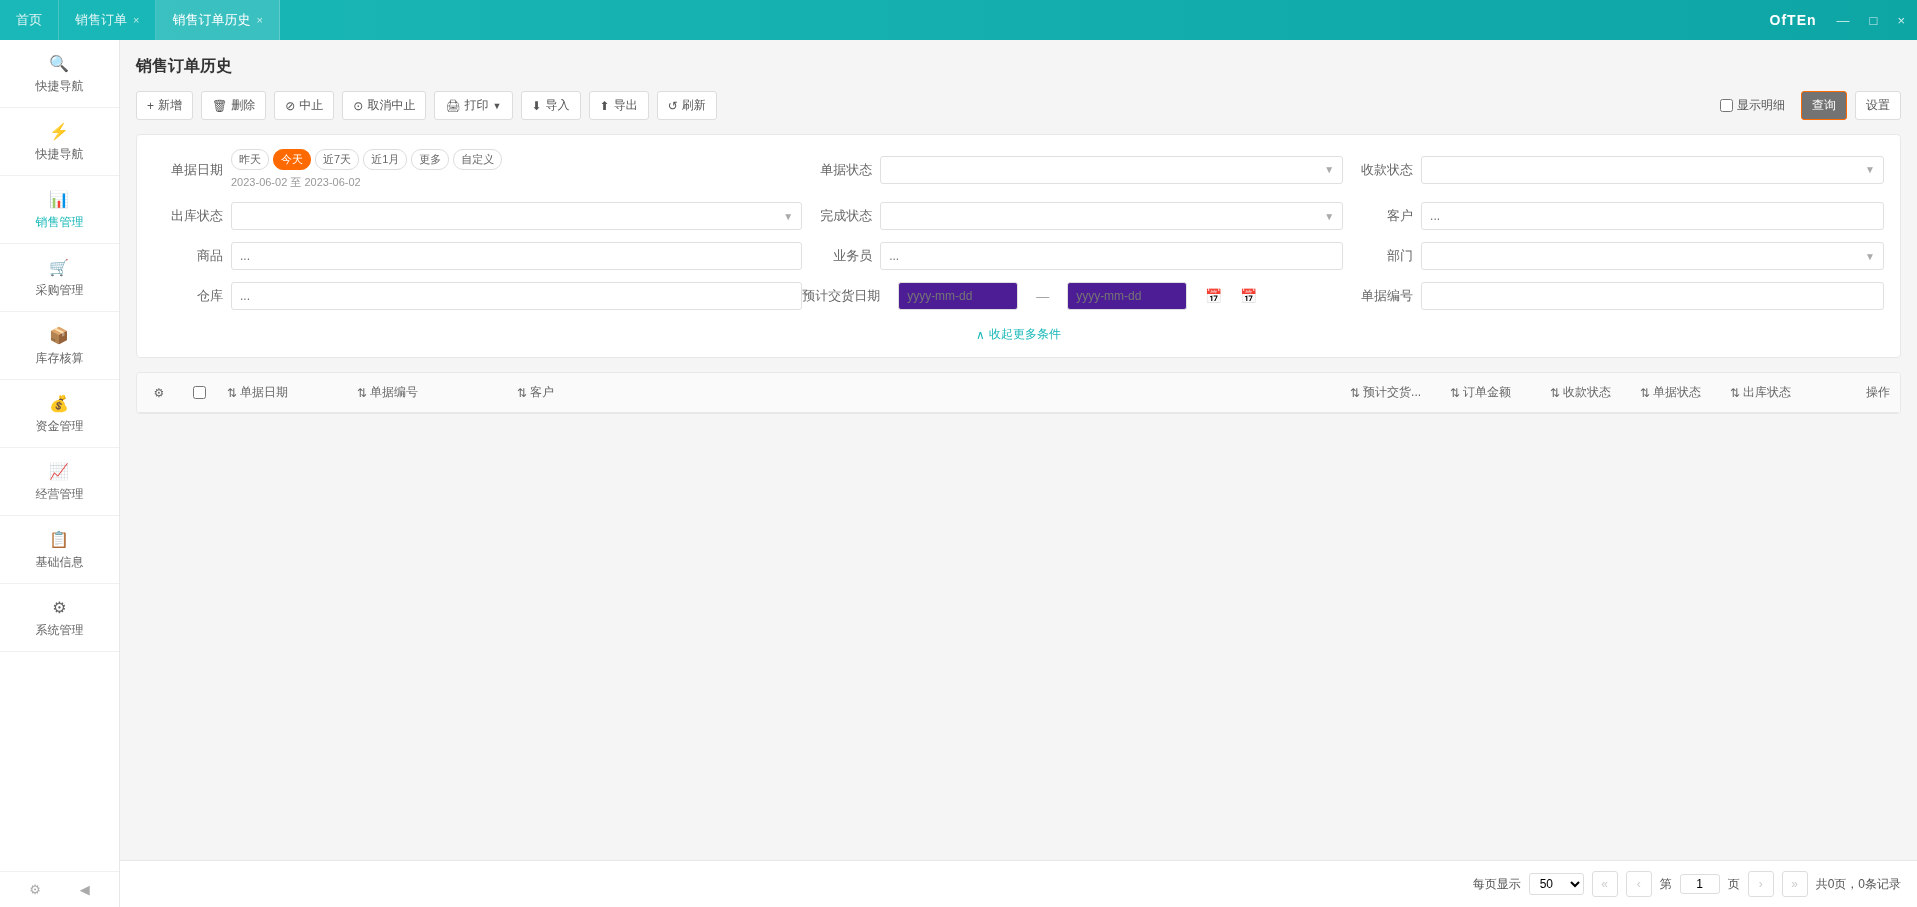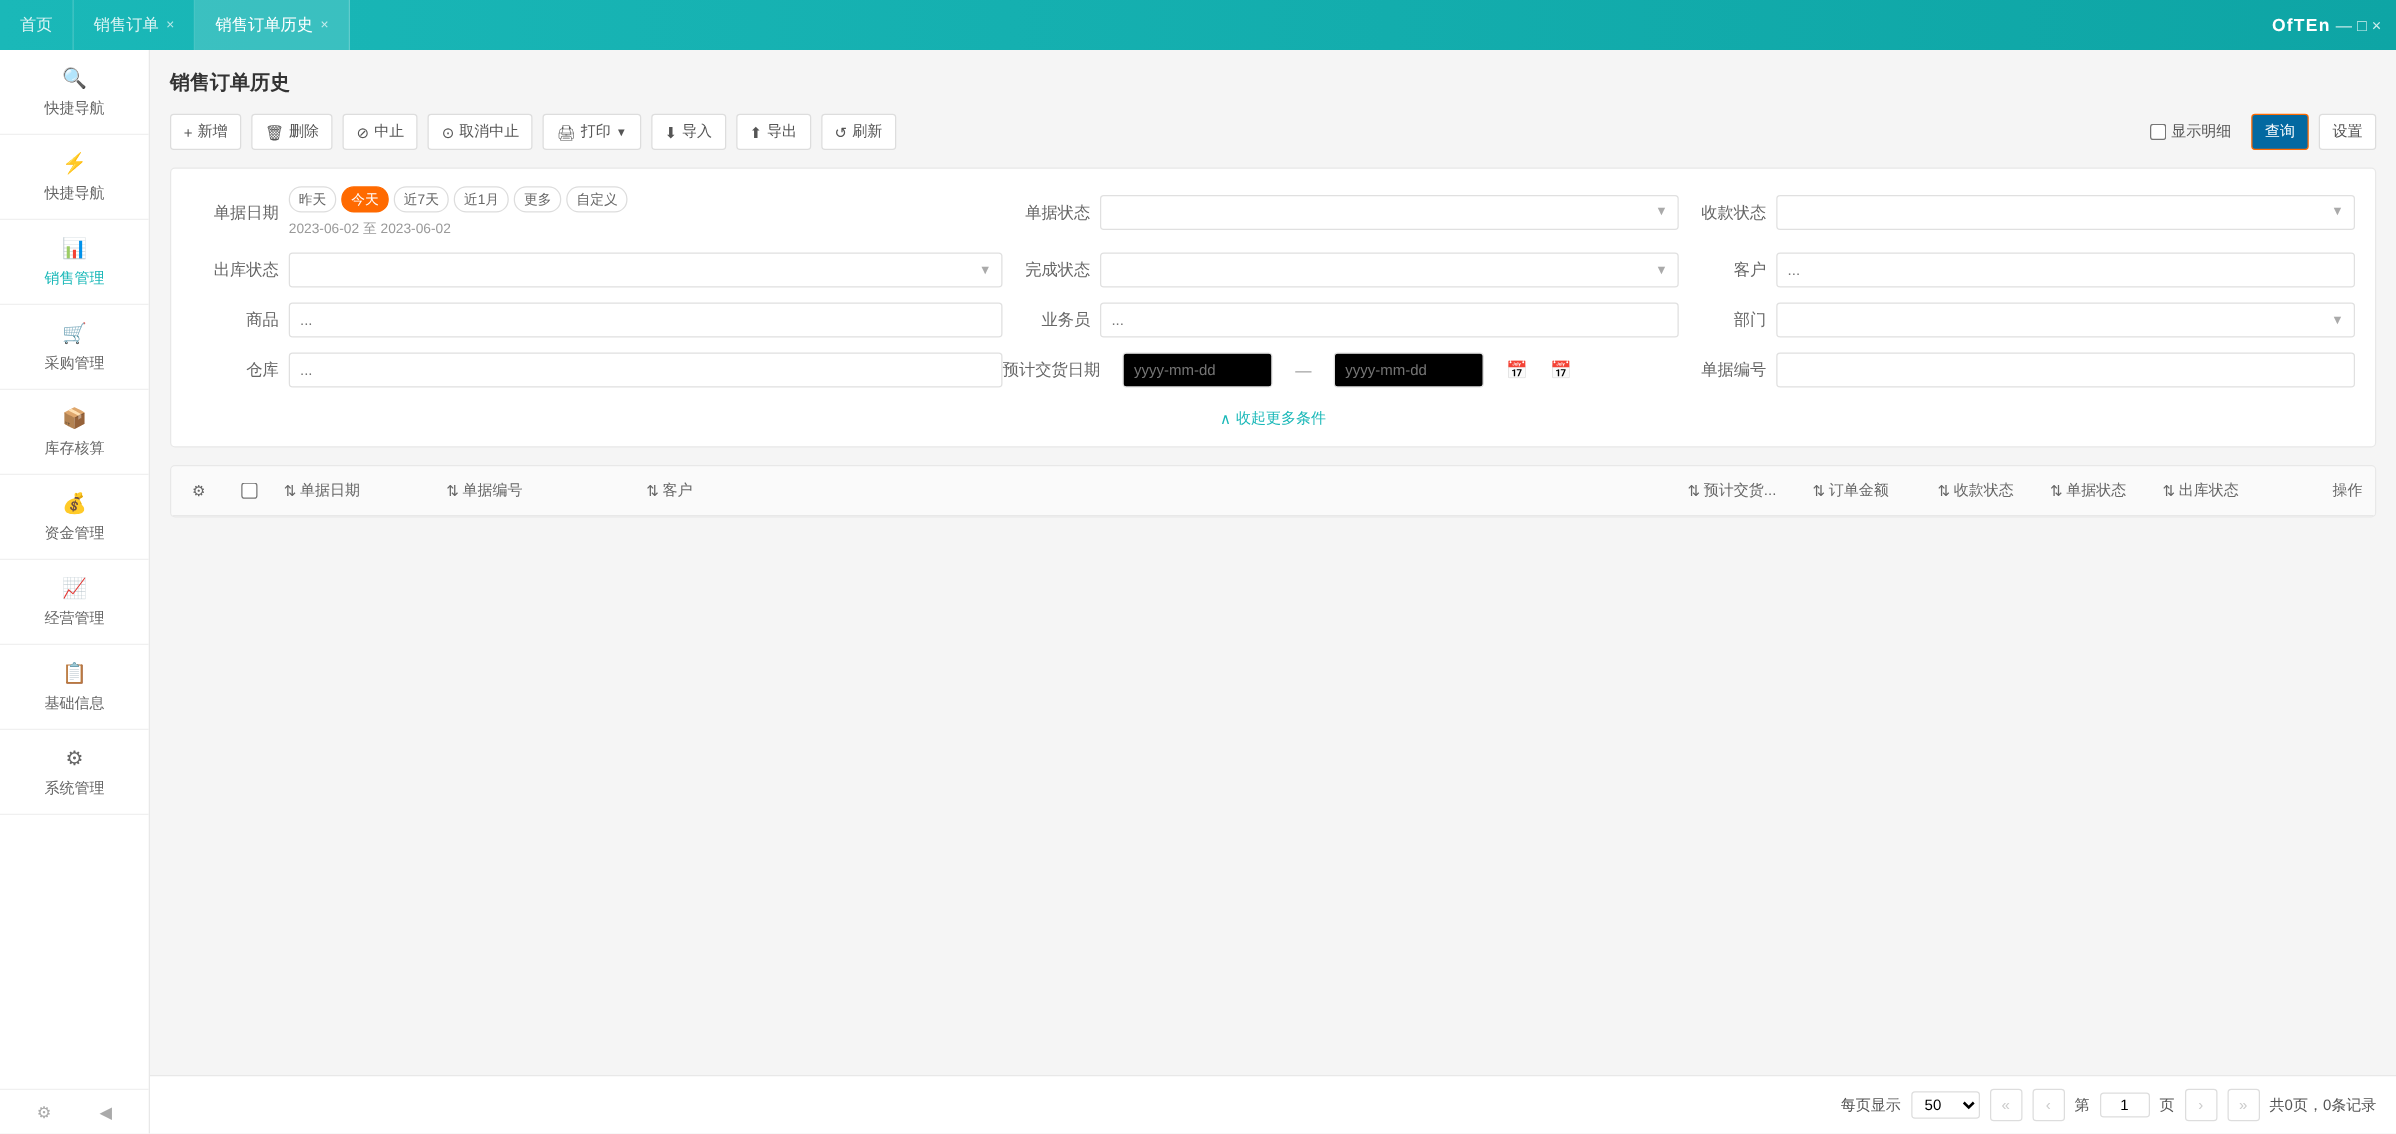--- a/index.html
+++ b/index.html
@@ -4,21 +4,21 @@
   <style>
     * { box-sizing: border-box; margin: 0; padding: 0; }
     body { font-family: "Microsoft YaHei", "PingFang SC", sans-serif; font-size: 13px; background: #f5f5f5; color: #333; display: flex; flex-direction: column; height: 907px; overflow: hidden; }
 
     
     .top-bar { height: 40px; background: linear-gradient(90deg, #1ab8b8, #0ea5a5); display: flex; align-items: center; justify-content: space-between; padding: 0 0 0 0; flex-shrink: 0; }
     .top-bar-tabs { display: flex; align-items: stretch; height: 100%; }
     .top-tab { display: flex; align-items: center; padding: 0 16px; color: rgba(255,255,255,0.85); cursor: pointer; font-size: 13px; gap: 6px; border-right: 1px solid rgba(255,255,255,0.2); }
     .top-tab.active { background: rgba(255,255,255,0.15); color: #fff; }
     .top-tab .close-x { font-size: 11px; color: rgba(255,255,255,0.7); cursor: pointer; }
-    .top-bar-right { display: flex; align-items: center; padding-right: 12px; gap: 4px; color: rgba(255,255,255,0.8); font-size: 13px; }
+    .top-bar-right { display: flex; align-items: center; padding-right: 12px; gap: 20px; color: rgba(255,255,255,0.8); font-size: 13px; }
     .top-bar-right .brand { font-size: 14px; font-weight: bold; color: #fff; letter-spacing: 1px; }
 
     
     .main-layout { display: flex; flex: 1; overflow: hidden; }
 
     
     .sidebar { width: 120px; background: #fff; border-right: 1px solid #e8e8e8; display: flex; flex-direction: column; flex-shrink: 0; }
     .sidebar-item { display: flex; flex-direction: column; align-items: center; justify-content: center; padding: 12px 8px; cursor: pointer; color: #666; font-size: 12px; gap: 4px; border-bottom: 1px solid #f0f0f0; }
     .sidebar-item .icon-circle { width: 22px; height: 22px; display: flex; align-items: center; justify-content: center; font-size: 16px; }
     .sidebar-bottom { margin-top: auto; display: flex; align-items: center; justify-content: space-around; padding: 10px; border-top: 1px solid #f0f0f0; }
@@ -27,40 +27,40 @@
     .content-area { flex: 1; display: flex; flex-direction: column; overflow: hidden; background: #f5f5f5; }
 
     
     .page-content { flex: 1; overflow: auto; padding: 16px; }
 
     .page-title { font-size: 16px; font-weight: bold; color: #333; margin-bottom: 14px; }
 
     
     .toolbar { display: flex; align-items: center; gap: 8px; margin-bottom: 14px; flex-wrap: wrap; }
     .toolbar-btn { display: flex; align-items: center; gap: 4px; padding: 5px 10px; border: 1px solid #ddd; background: #fff; border-radius: 3px; cursor: pointer; font-size: 12px; color: #555; }
-    .toolbar-btn.primary { background: #0369a1; color: #fff; border-color: #ff6a00; }
+    .toolbar-btn.primary { background: #737373; color: #fff; border-color: #ff6a00; }
     .toolbar-separator { margin-left: auto; }
     .toolbar-checkbox { display: flex; align-items: center; gap: 4px; font-size: 12px; color: #555; cursor: pointer; }
 
     
     .filter-panel { background: #fff; border: 1px solid #e8e8e8; border-radius: 4px; padding: 14px 16px; margin-bottom: 14px; }
     .filter-row { display: flex; align-items: center; gap: 0; margin-bottom: 12px; }
     .filter-row:last-child { margin-bottom: 0; }
     .filter-item { display: flex; align-items: center; flex: 1; gap: 8px; min-width: 0; }
     .filter-label { color: #666; font-size: 13px; white-space: nowrap; min-width: 70px; text-align: right; }
     .filter-input { flex: 1; border: 1px solid #e0e0e0; border-radius: 3px; padding: 4px 8px; font-size: 12px; color: #333; min-width: 0; height: 28px; background: #fff; outline: none; }
     .filter-select { flex: 1; border: 1px solid #e0e0e0; border-radius: 3px; padding: 4px 8px; font-size: 12px; color: #999; height: 28px; background: #fff; outline: none; display: flex; align-items: center; justify-content: space-between; cursor: pointer; }
     .filter-select .chevron { color: #aaa; font-size: 10px; }
     .date-tags { display: flex; align-items: flex-start; gap: 4px; }
     .date-tag { padding: 2px 7px; border-radius: 10px; font-size: 11px; cursor: pointer; }
     .date-tag.default { background: #fff; border: 1px solid #ddd; color: #666; }
     .date-tag.active { background: #ff6a00; color: #fff; border: 1px solid #ff6a00; }
     .date-range { font-size: 11px; color: #999; margin-top: 3px; }
     .filter-date-group { display: flex; flex-direction: column; gap: 2px; flex: 1; }
-    .date-input { border: 1px solid #e0e0e0; border-radius: 3px; padding: 4px 8px; font-size: 12px; color: #999; height: 28px; background: #000000; outline: none; width: 120px; }
+    .date-input { border: 1px solid #e0e0e0; border-radius: 3px; padding: 4px 8px; font-size: 12px; color: #999; height: 28px; background: #4c1d95; outline: none; width: 120px; }
     .date-sep { color: #999; }
     .cal-icon { color: #aaa; cursor: pointer; font-size: 14px; }
     .collapse-row { display: flex; justify-content: center; align-items: center; color: #1ab8b8; font-size: 12px; cursor: pointer; gap: 4px; padding-top: 4px; }
 
     
     .table-container { background: #fff; border: 1px solid #e8e8e8; border-radius: 4px; overflow: hidden; }
     .table-header { display: flex; align-items: center; background: #fafafa; border-bottom: 1px solid #e8e8e8; height: 40px; }
     .th { padding: 0 10px; font-size: 12px; color: #666; display: flex; align-items: center; gap: 3px; flex-shrink: 0; }
     .th.settings { width: 44px; justify-content: center; cursor: pointer; }
     .th.checkbox-col { width: 36px; justify-content: center; }

